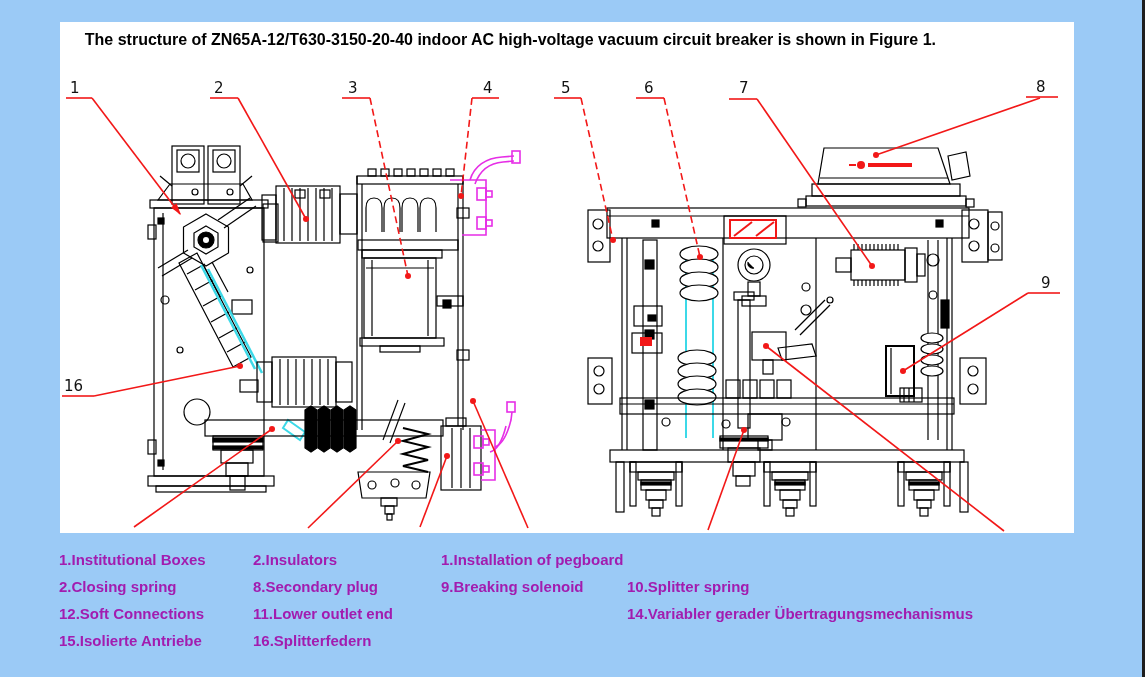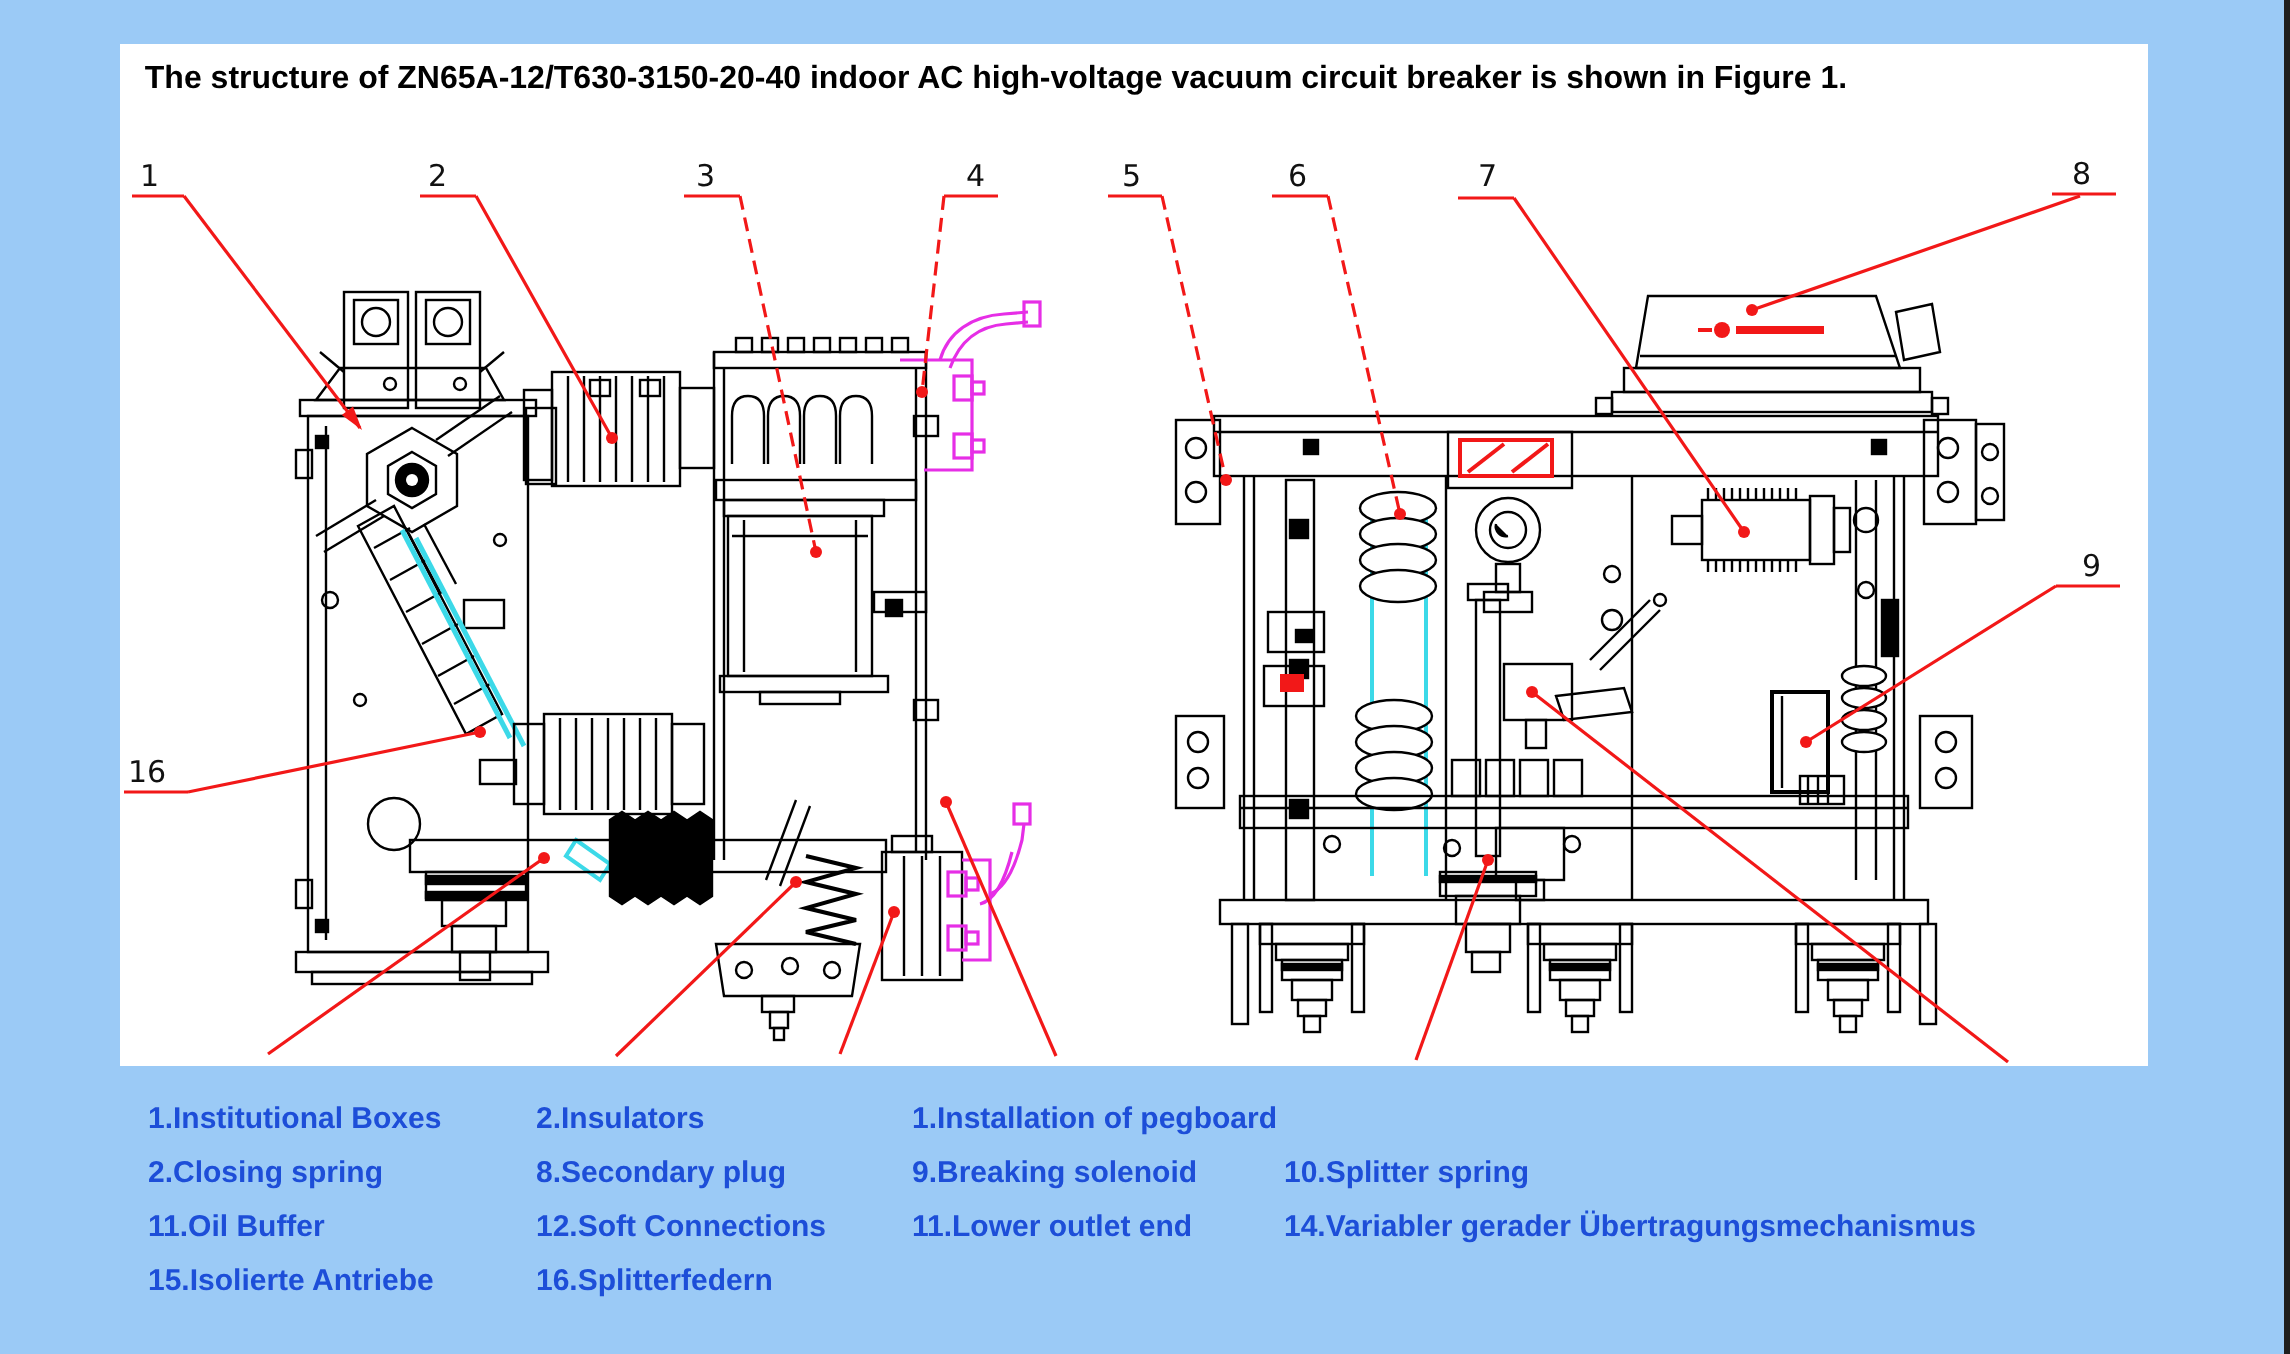--- a/index.html
+++ b/index.html
@@ -10,26 +10,26 @@
   }
   .panel{
     position:absolute;left:60px;top:22px;width:1014px;height:511px;
     background:#ffffff;
   }
   .right-border{
     position:absolute;left:1142px;top:0;width:3px;height:677px;background:#1e1e1e;
   }
   .title{
     position:absolute;left:60px;top:31px;width:876px;
-    text-align:center;font-weight:bold;font-size:16px;color:#000;
+    text-align:right;font-weight:bold;font-size:16px;color:#000;
     letter-spacing:0px;white-space:nowrap;
   }
   svg.fig{position:absolute;left:0;top:0;width:1145px;height:677px;}
   .legend{
-    position:absolute;left:74px;top:546px;width:1012px;color:#1d4ed8;
+    position:absolute;left:59px;top:546px;width:1012px;color:#a21caf;
   }
   .legend-row{
     display:grid;grid-template-columns:194px 188px 186px 197px 1fr;
     height:27px;align-items:center;
   }
   .legend-row span{
     font-weight:bold;font-size:15px;white-space:nowrap;
   }
   text.callout{
     font-family:"DejaVu Sans",sans-serif;font-size:15px;fill:#111;font-weight:normal;
@@ -500,21 +500,20 @@
     <span>2.Insulators</span>
     <span>1.Installation of pegboard</span>
   </div>
   <div class="legend-row">
     <span>2.Closing spring</span>
     <span>8.Secondary plug</span>
     <span>9.Breaking solenoid</span>
     <span>10.Splitter spring</span>
   </div>
   <div class="legend-row">
-    <span>11.Oil Buffer</span>
     <span>12.Soft Connections</span>
     <span>11.Lower outlet end</span>
     <span style="grid-column: 4 / 6;">14.Variabler gerader Übertragungsmechanismus</span>
   </div>
   <div class="legend-row">
     <span>15.Isolierte Antriebe</span>
     <span>16.Splitterfedern</span>
   </div>
 </div>
 

